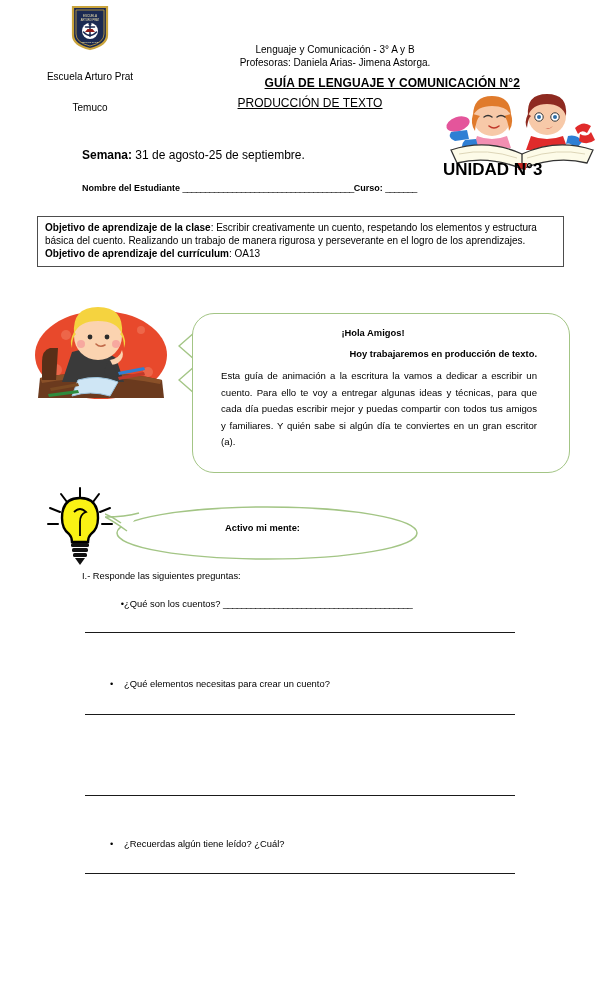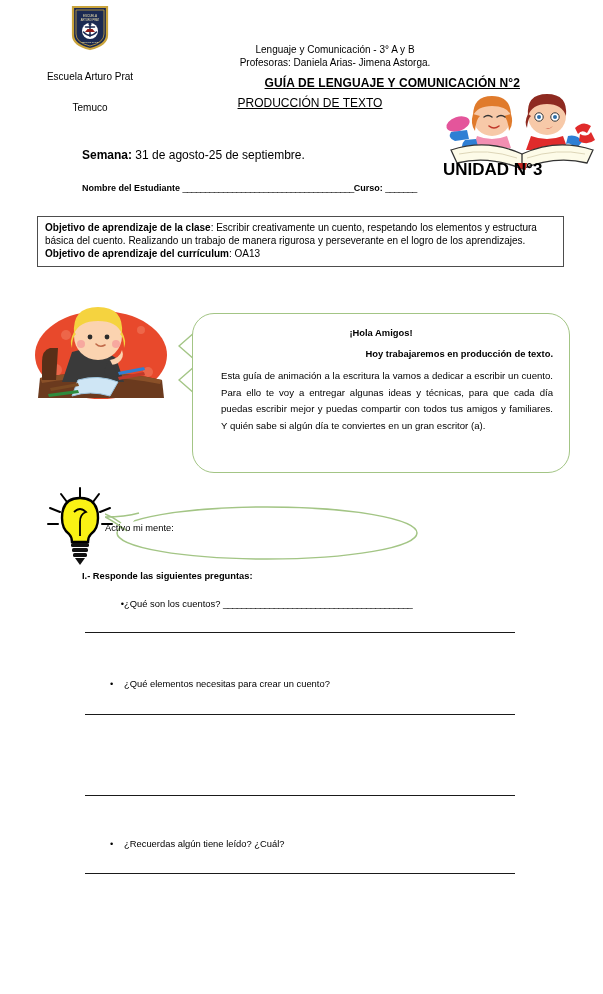--- a/index.html
+++ b/index.html
@@ -34,34 +34,34 @@
   .fill{font-weight:normal;letter-spacing:-0.5px;}
 
   
   .obj-box{position:absolute;left:37px;top:216px;width:527px;box-sizing:border-box;
      border:1px solid #4d4d4d;padding:5px 7px 6px 7px;font-size:10px;line-height:12.8px;}
   .obj-box b{font-weight:bold;}
 
   
   .boy{position:absolute;left:26px;top:300px;width:150px;height:110px;}
   .bubble{position:absolute;left:192px;top:313px;width:378px;height:160px;box-sizing:border-box;
-     border:1.4px solid #a3c585;border-radius:22px;background:#fff;padding:11px 16px 8px 16px;}
+     border:1.4px solid #a3c585;border-radius:22px;background:#fff;padding:11px 32px 8px 16px;}
   .bubble .h1{text-align:center;font-size:9.4px;font-weight:bold;margin:2px 0 10px 0;}
   .bubble .h2{text-align:right;font-size:9.4px;font-weight:bold;margin:0 0 9px 0;}
   .bubble .p{font-size:9.6px;line-height:16.5px;text-align:justify;text-justify:inter-word;margin-left:12px;}
   .tail{position:absolute;left:178px;top:330px;width:18px;height:66px;}
 
   
   .bulb{position:absolute;left:44px;top:486px;width:72px;height:82px;}
   .oval{position:absolute;left:105px;top:503px;width:315px;height:58px;}
-  .oval-label{position:absolute;left:105px;top:523px;width:315px;text-align:left;
-     font-size:9.3px;font-weight:normal;}
-
-  
-  .sec-title{position:absolute;left:82px;top:571px;font-size:9.3px;font-weight:bold;}
+  .oval-label{position:absolute;left:105px;top:523px;width:315px;text-align:center;
+     font-size:9.3px;font-weight:bold;}
+
+  
+  .sec-title{position:absolute;left:82px;top:571px;font-size:9.3px;font-weight:normal;}
   .q{position:absolute;font-size:9.4px;left:110px;white-space:nowrap;}
   .q .bullet{display:inline-block;width:14px;}
   .q .inline-line{letter-spacing:-0.6px;font-weight:normal;}
   .rule{position:absolute;left:85px;width:430px;height:0;border-top:1.1px solid #1a1a1a;}
 </style>
 </head>
 <body>
 
 <div class="page">
 

